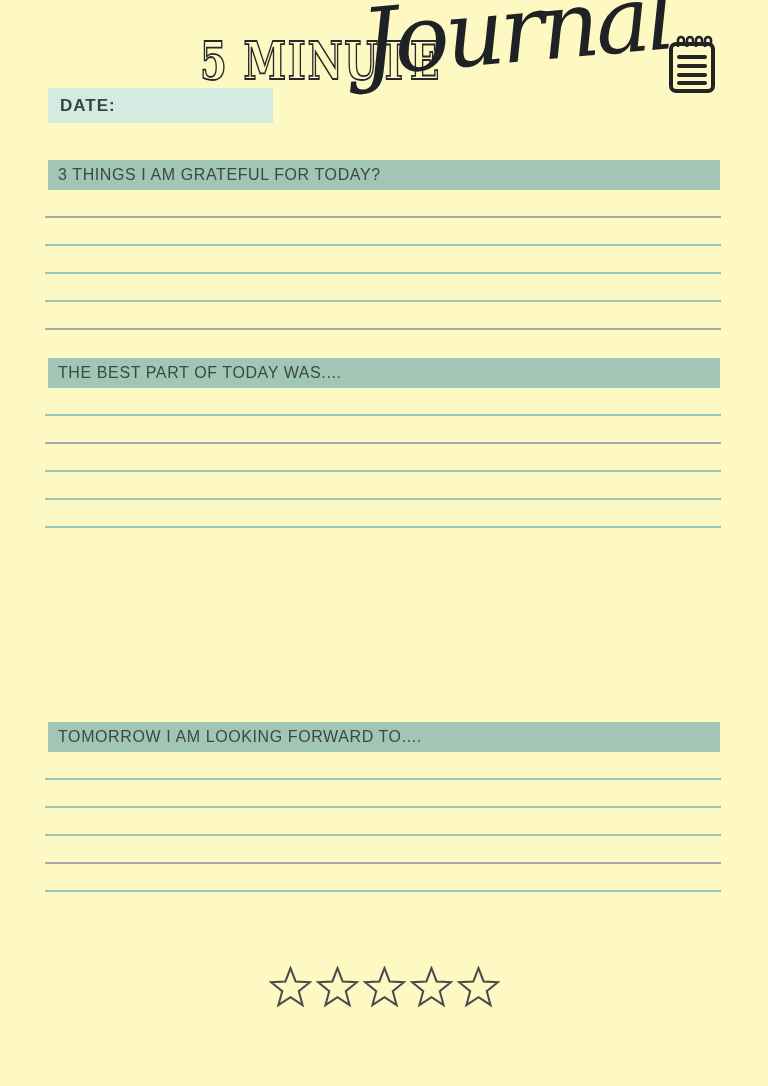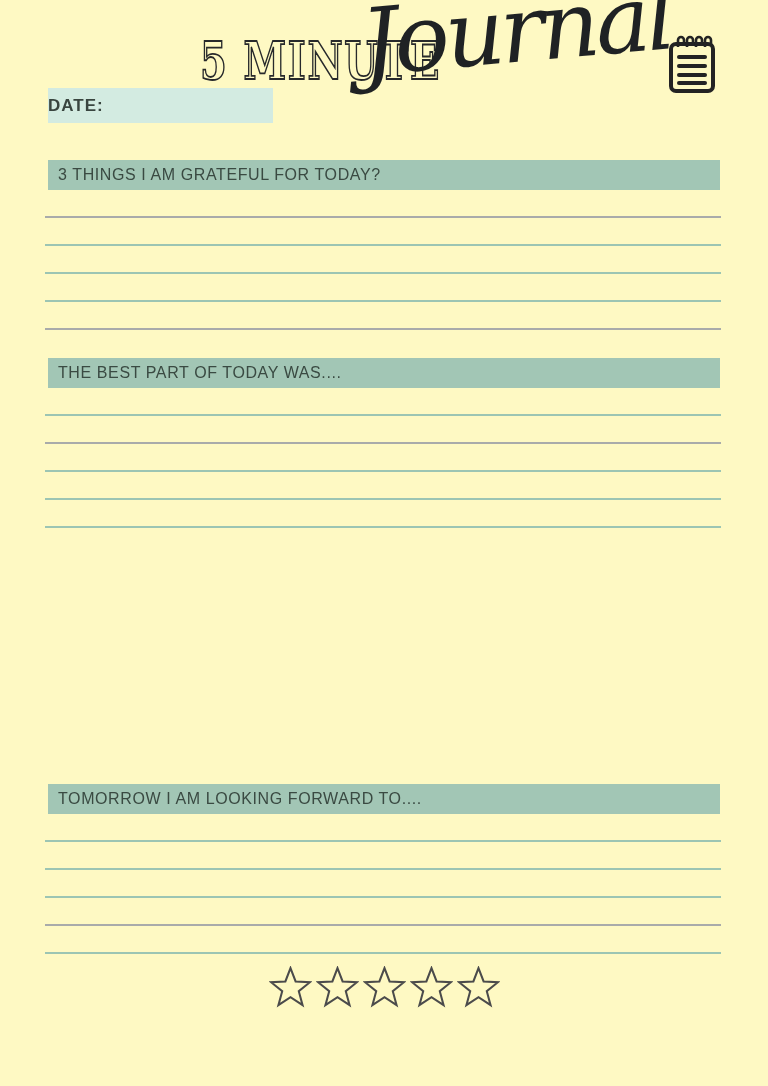--- a/index.html
+++ b/index.html
@@ -37,21 +37,21 @@
     white-space:nowrap;
   }
   .notepad{position:absolute;left:666px;top:30px;}
   
   .date-bar{
     position:absolute;left:48px;top:88px;
     width:225px;height:35px;
     background:var(--mint,#d3ebe1);
   }
   .date-bar span{
-    display:block;padding-left:0;line-height:35px;
+    display:block;padding-left:12px;line-height:35px;
     font-size:17px;font-weight:600;letter-spacing:1px;
     color:#39453f;
   }
   
   .section{position:absolute;left:48px;width:672px;}
   .section-bar{
     height:30px;background:var(--sage,#a2c6b5);
   }
   .section-bar span{
     display:block;padding-left:10px;line-height:30px;
@@ -126,21 +126,21 @@
     <div class="lines">
         <div class="rule-line" style="border-top-color: rgb(156, 197, 179);"></div>
         <div class="rule-line" style="border-top-color: rgb(169, 171, 170);"></div>
         <div class="rule-line" style="border-top-color: rgb(156, 197, 179);"></div>
         <div class="rule-line" style="border-top-color: rgb(156, 197, 179);"></div>
         <div class="rule-line" style="border-top-color: rgb(156, 197, 179);"></div>
       </div>
   </div>
 
 
-  <div class="section" style="top:784px">
+  <div class="section" style="top:722px">
     <div class="section-bar">
       <span>TOMORROW I AM LOOKING FORWARD TO....</span>
     </div>
     <div class="lines">
         <div class="rule-line" style="border-top-color: rgb(156, 197, 179);"></div>
         <div class="rule-line" style="border-top-color: rgb(156, 197, 179);"></div>
         <div class="rule-line" style="border-top-color: rgb(156, 197, 179);"></div>
         <div class="rule-line" style="border-top-color: rgb(169, 171, 170);"></div>
         <div class="rule-line" style="border-top-color: rgb(156, 197, 179);"></div>
       </div>

